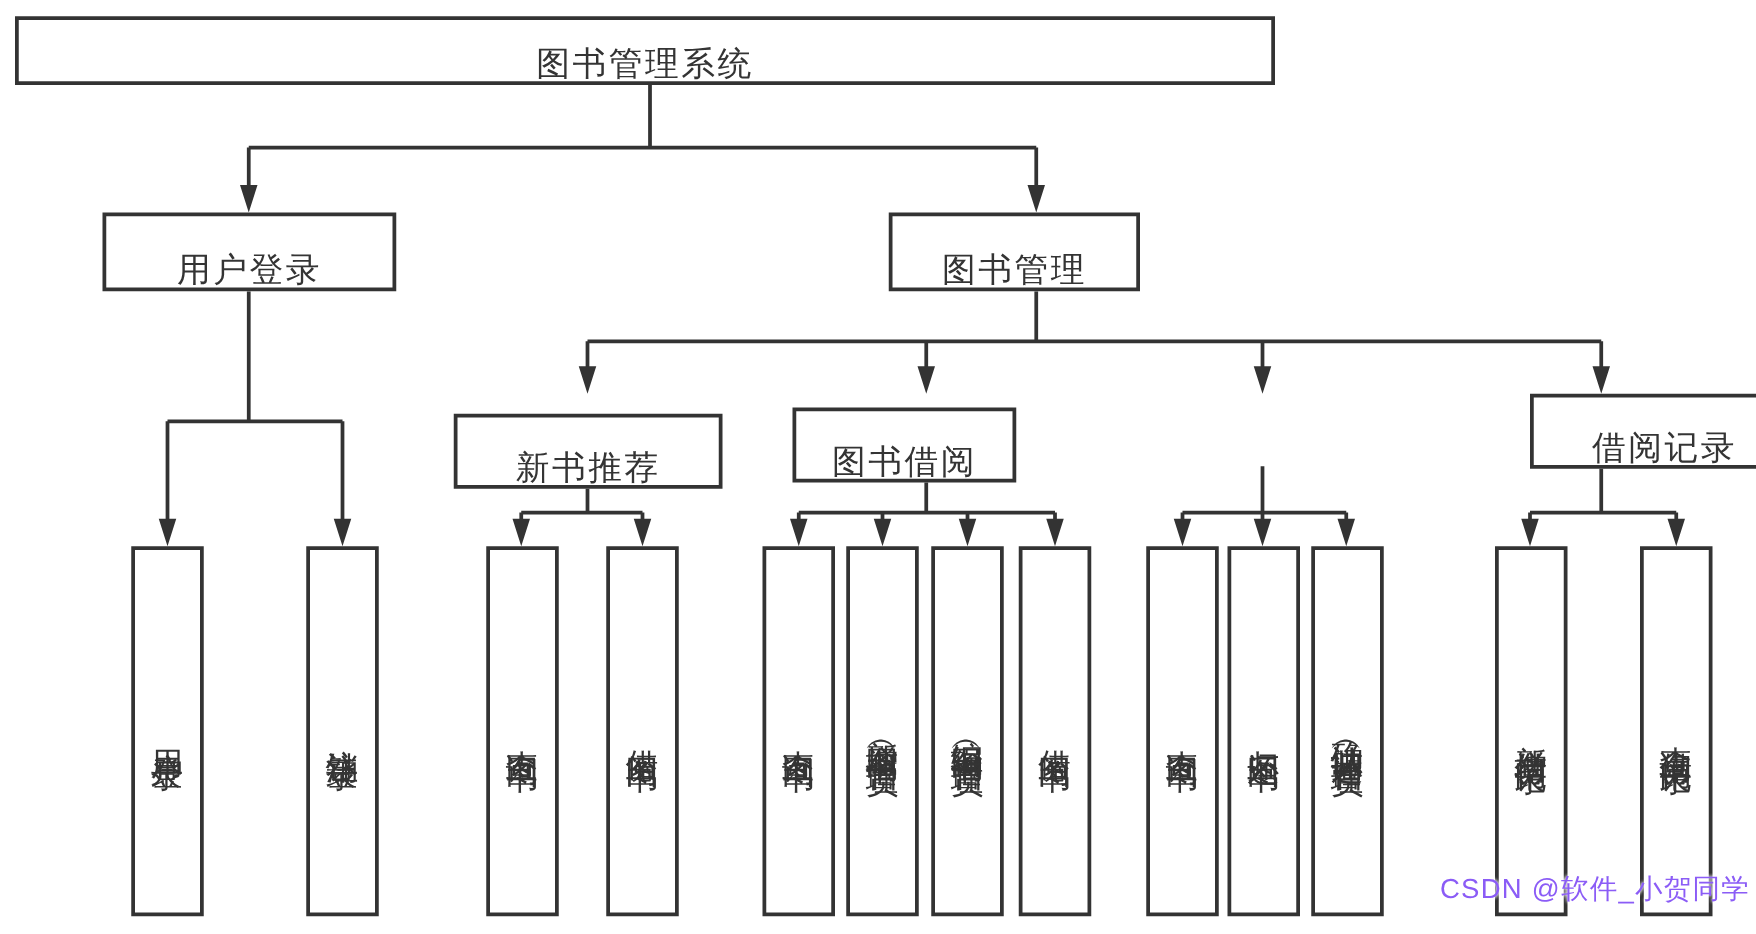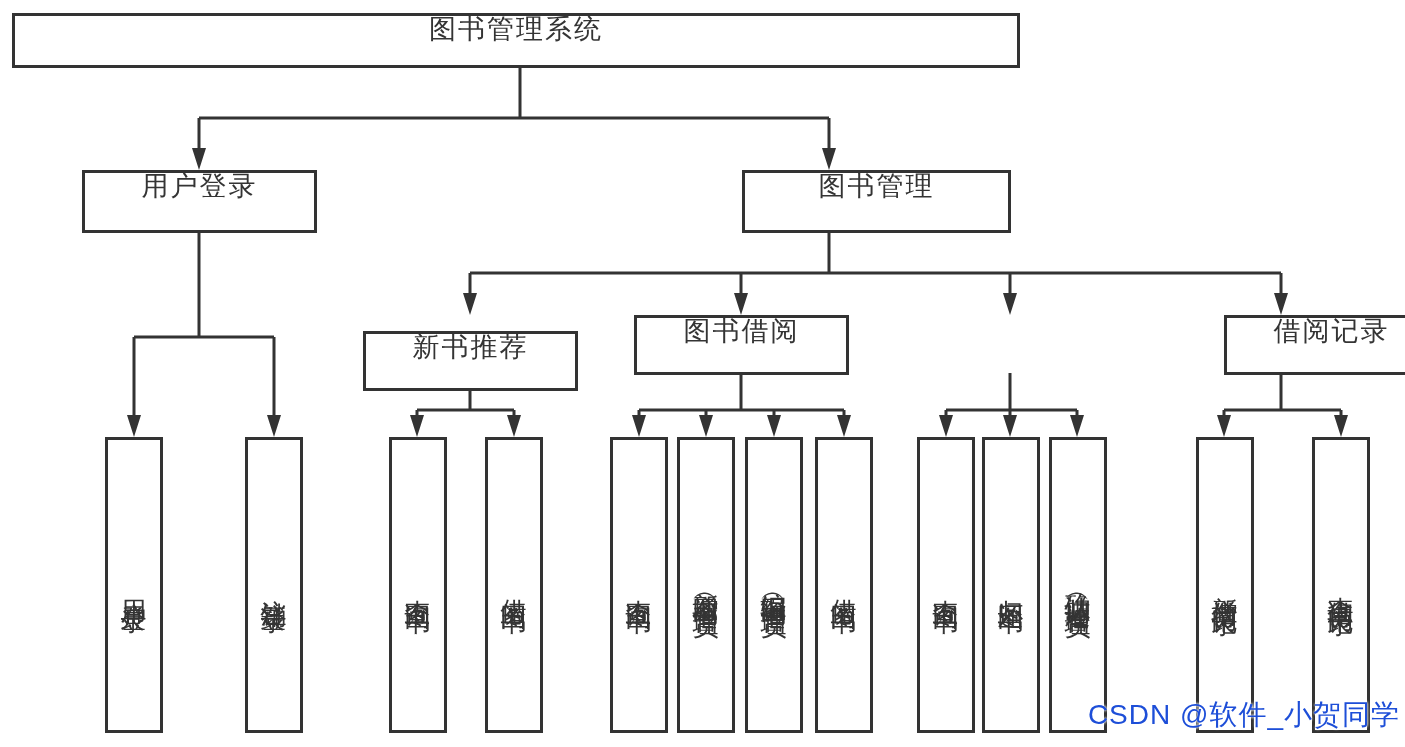--- a/index.html
+++ b/index.html
@@ -10,21 +10,21 @@
     overflow:hidden;
     font-family:"Liberation Sans","DejaVu Sans",sans-serif;
     color:#333333;
   }
   #wires{position:absolute;left:0;top:0;z-index:1;}
   .hbox{
     position:absolute;z-index:2;
     box-sizing:border-box;
     border:3px solid #333333;
     background:#ffffff;
-    display:flex;align-items:flex-start;justify-content:center;
+    display:flex;align-items:flex-end;justify-content:center;
   }
   .hbox span{
     font-size:27px;letter-spacing:2px;color:#343434;line-height:1;
     white-space:nowrap;
   }
   .vbox{
     position:absolute;z-index:2;
     top:437px;width:58px;height:296px;
     box-sizing:border-box;
     border:3px solid #333333;
@@ -34,22 +34,22 @@
   .vbox span{
     writing-mode:vertical-rl;
     text-orientation:mixed;
     font-size:26px;letter-spacing:3px;line-height:1;
     color:#343434;
     white-space:nowrap;
   }
   #watermark{
     position:absolute;z-index:5;
     right:5px;top:696px;
-    font-size:28px;letter-spacing:1px;
-    color:#1d4ed8;
+    font-size:22px;letter-spacing:1px;
+    color:#8b5cf6;
     text-shadow:0 0 3px #ffffff,0 0 3px #ffffff;
     white-space:nowrap;
   }
 </style>
 </head>
 <body>
 
 <div id="canvas">
 
   <svg id="wires" width="1405" height="747" viewBox="0 0 1405 747">
@@ -82,28 +82,28 @@
          M1334 415 L1348 415 L1341 437 Z"></path>
   </svg>
 
   <div class="hbox" style="left:12px;top:13px;width:1008px;height:55px">
     <span>图书管理系统</span>
   </div>
 
   <div class="hbox" style="left:82px;top:170px;width:235px;height:63px">
     <span>用户登录</span>
   </div>
-  <div class="hbox" style="left:742px;top:170px;width:269px;height:63px">
+  <div class="hbox" style="left:711px;top:170px;width:201px;height:63px">
     <span>图书管理</span>
   </div>
 
   <div class="hbox" style="left:363px;top:331px;width:215px;height:60px">
     <span>新书推荐</span>
   </div>
-  <div class="hbox" style="left:634px;top:315px;width:215px;height:60px">
+  <div class="hbox" style="left:634px;top:326px;width:179px;height:60px">
     <span>图书借阅</span>
   </div>
   <div class="hbox" style="left:1224px;top:315px;width:215px;height:60px">
     <span>借阅记录</span>
   </div>
 
   <div class="vbox" style="left:105px">
     <span>用户登录</span>
   </div>
   <div class="vbox" style="left:245px">

